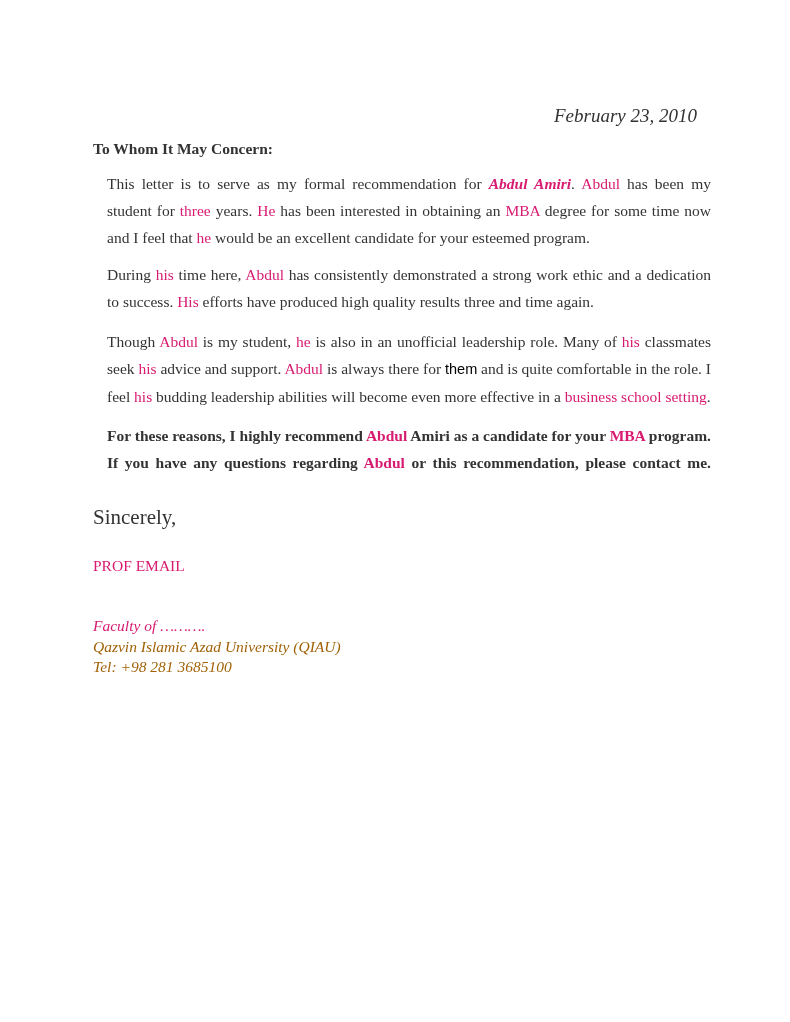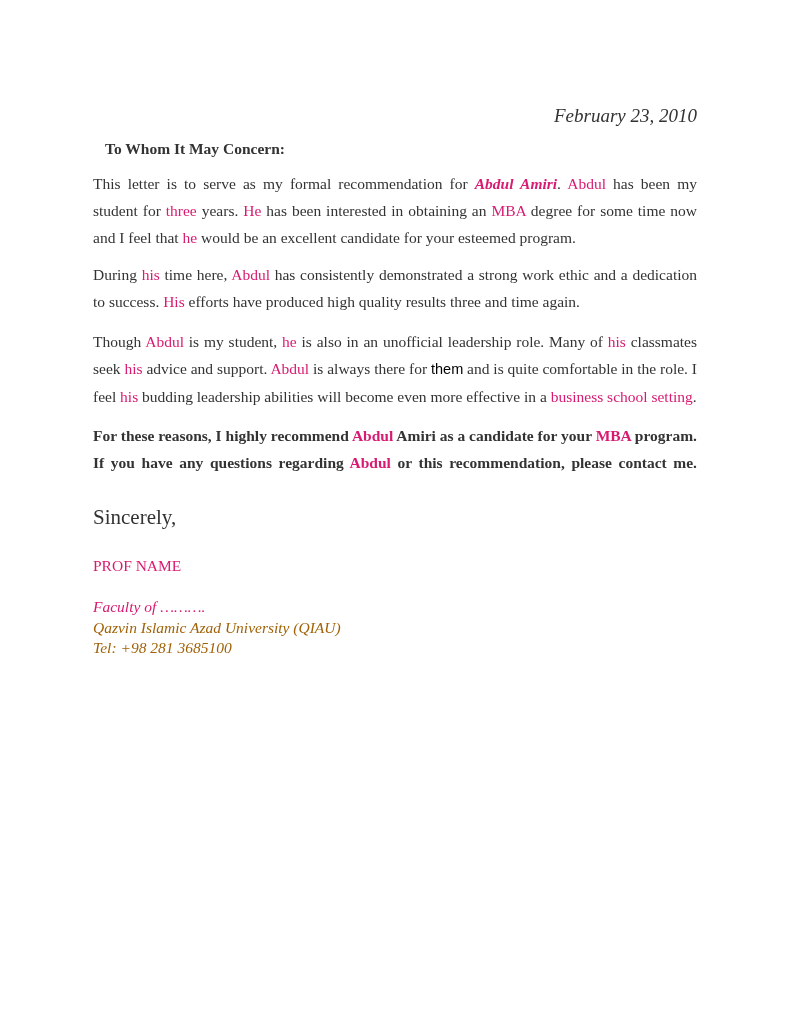--- a/index.html
+++ b/index.html
@@ -26,29 +26,29 @@
       top: 105px;
       right: 0;
       font-style: italic;
       font-size: 19px;
       color: #333333;
       white-space: nowrap;
     }
     .salutation {
       position: absolute;
       top: 140px;
-      left: 12px;
+      left: 0;
       font-weight: bold;
       font-size: 15.5px;
       color: #333333;
       white-space: nowrap;
     }
     .para {
       position: absolute;
-      left: 0;
+      left: 14px;
       width: 604px;
       font-size: 15.5px;
       line-height: 27px;
       text-align: justify;
       color: #333333;
     }
     .para.last-justify { text-align-last: justify; font-weight: bold; }
     .p1 { top: 170px; }
     .p2 { top: 261px; }
     .p3 { top: 328px; }
@@ -77,21 +77,21 @@
     }
     .sig-block {
       position: absolute;
       top: 597px;
       left: 0;
       font-style: italic;
       font-size: 15.5px;
       line-height: 20.5px;
     }
     .sig-line { white-space: nowrap; }
-    .sig-pink { color: #d81b71; }
+    .sig-pink { color: #d81b71; margin-top: 19px; }
     .sig-dark { color: #a16207; }
   </style>
 </head>
 <body>
 
 <div class="page">
 
   <div class="date">February 23, 2010</div>
 
   <div class="salutation">To Whom It May Concern:</div>
@@ -99,21 +99,21 @@
   <div class="para p1"><span>This letter is to serve as my formal recommendation for </span><span class="hl-bold-italic">Abdul Amiri</span><span>. </span><span class="hl">Abdul</span><span> has been my student for </span><span class="hl">three</span><span> years. </span><span class="hl">He</span><span> has been interested in obtaining an </span><span class="hl">MBA</span><span> degree for some time now and I feel that </span><span class="hl">he</span><span> would be an excellent candidate for your esteemed program.</span></div>
 
   <div class="para p2"><span> During </span><span class="hl">his</span><span> time here, </span><span class="hl">Abdul</span><span> has consistently demonstrated a strong work ethic and a dedication to success. </span><span class="hl">His</span><span> efforts have produced high quality results three and time again.</span></div>
 
   <div class="para p3"><span>Though </span><span class="hl">Abdul</span><span> is my student, </span><span class="hl">he</span><span> is also in an unofficial leadership role. Many of </span><span class="hl">his</span><span> classmates seek </span><span class="hl">his</span><span> advice and support. </span><span class="hl">Abdul</span><span> is always there for </span><span class="alt-font">them</span><span> and is quite comfortable in the role. I feel </span><span class="hl">his</span><span> budding leadership abilities will become even more effective in a </span><span class="hl">business school setting</span><span>.</span></div>
 
   <div class="para p4 last-justify"><span>For these reasons, I highly recommend </span><span class="hl">Abdul</span><span> Amiri as a candidate for your </span><span class="hl">MBA</span><span> program. If you have any questions regarding </span><span class="hl">Abdul</span><span> or this recommendation, please contact me.</span></div>
 
   <div class="closing">Sincerely,</div>
 
-  <div class="prof-name">PROF NAME</div>
+  <div class="prof-name">PROF EMAIL</div>
 
   <div class="sig-block">
     <div class="sig-line sig-pink">Faculty of ……….</div>
     <div class="sig-line sig-dark">Qazvin Islamic Azad University (QIAU)</div>
     <div class="sig-line sig-dark">Tel: +98 281 3685100</div>
   </div>
 
 </div>
 
 </body></html>

